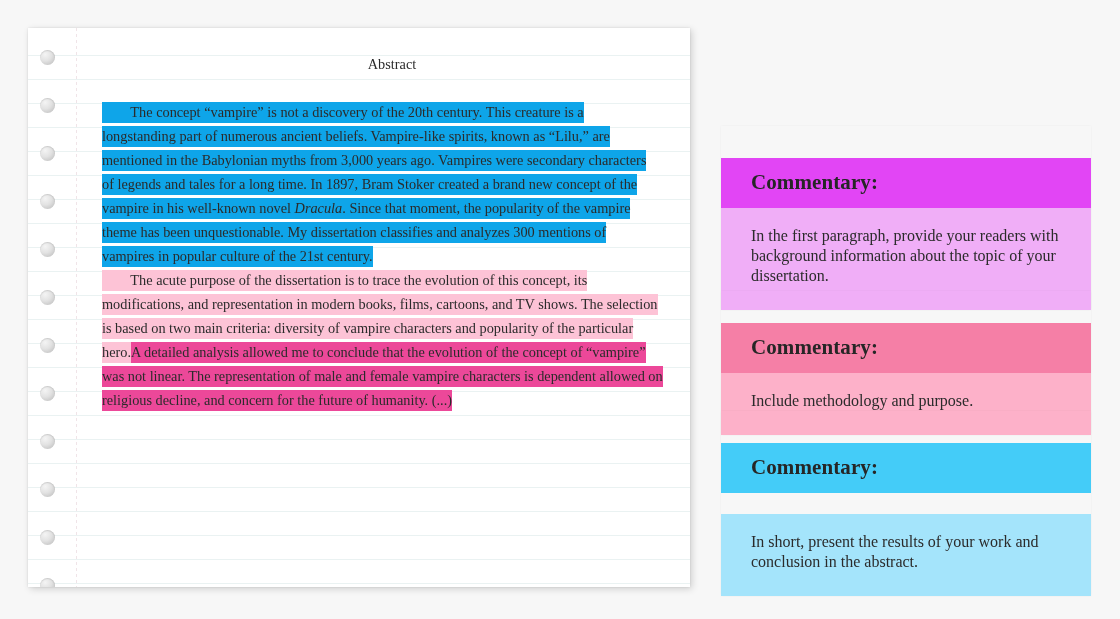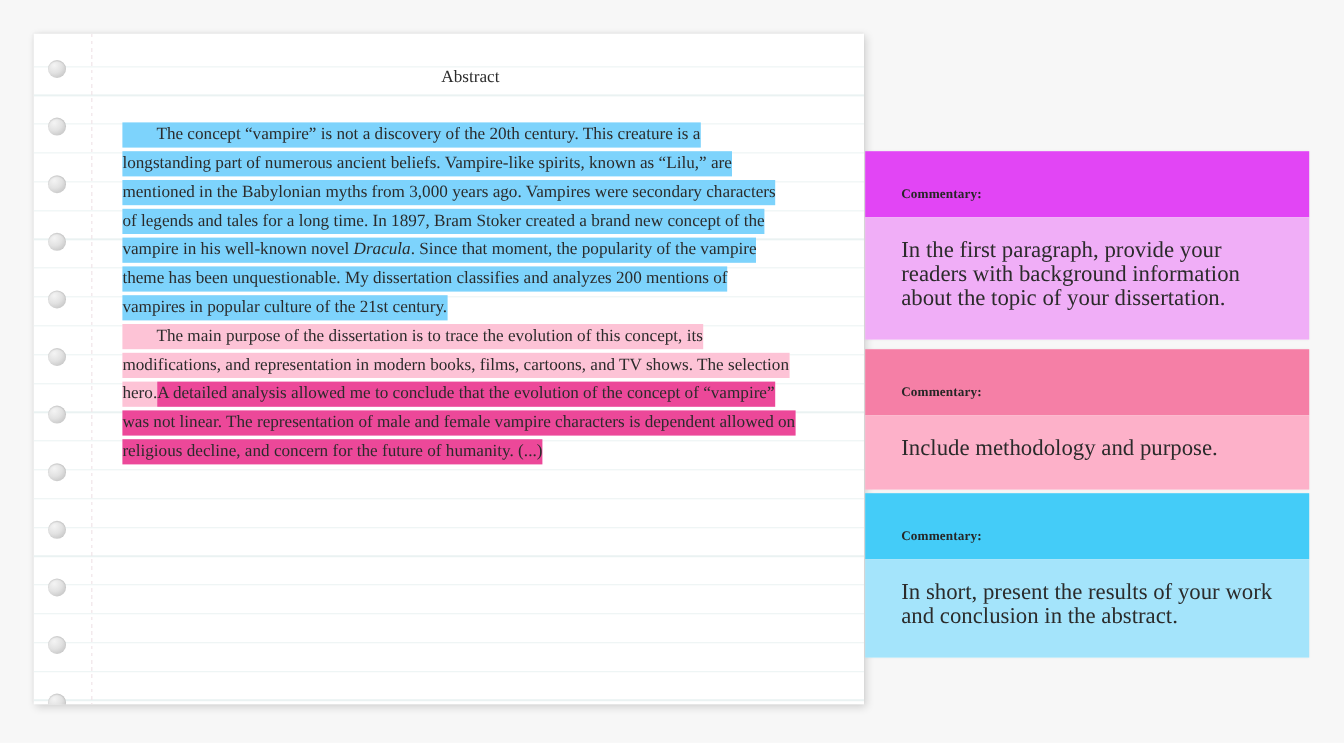--- a/index.html
+++ b/index.html
@@ -19,21 +19,20 @@
   
   #paper {
     position: absolute;
     left: 28px;
     top: 28px;
     width: 662px;
     height: 559px;
     background: #ffffff;
     box-shadow: 2px 2px 7px rgba(0,0,0,0.16), 0 0 2px rgba(0,0,0,0.10);
     overflow: hidden;
-    padding-left: 30px;
   }
 
   
   #rules {
     position: absolute;
     inset: 0;
     background-image: repeating-linear-gradient(
         to bottom,
         transparent 0px,
         transparent 23px,
@@ -90,59 +89,60 @@
   .heading {
     text-align: center;
     width: 580px;
     font-size: 14.3px;
   }
   .mark {
     padding: 2px 0 3px 0;
     box-decoration-break: clone;
     -webkit-box-decoration-break: clone;
   }
-  .hl-violet { background: #7dd3fc; margin-top: 40px; }
+  .hl-violet { background: #0ea5e9; margin-top: 40px; }
   .hl-pink   { background: #fdc3d6; }
   .hl-cyan   { background: #ec4899; }
   .ital { font-style: italic; text-align: right; }
 
   
   #commentaries {
     position: absolute;
     left: 721px;
     top: 0;
     width: 370px;
   }
   .card {
     position: absolute;
     width: 370px;
     box-shadow: 0 0 2px rgba(0,0,0,0.05);
   }
   .card-head {
-    padding: 30px 30px 13px 30px;
-    font-size: 11px;
+    padding: 12px 30px 13px 30px;
+    font-size: 21px;
     font-weight: bold;
     color: #262626;
     letter-spacing: 0.1px;
+    margin-top: 32px;
   }
   .card-body {
     padding: 18px 30px 24px 30px;
-    font-size: 19px;
+    font-size: 16px;
     line-height: 20px;
     color: #2b2b2b;
   }
 
   .card-violet .card-head { background: #e245f5; }
   .card-violet .card-body { background: #f0aef7; }
 
   .card-pink   .card-head { background: #f57fa6; }
   .card-pink   .card-body { background: #fdb1c9; }
 
   .card-cyan   .card-head { background: #44ccf8; }
-  .card-cyan   .card-body { background: #a4e4fb; }
+  .card-cyan   .card-body { background: #a4e4fb; margin-top: 21px; }
 
   #card-1 { top: 126px; }
   #card-2 { top: 291px; }
   #card-3 { top: 411px; }
 </style>
 </head>
 <body>
 
 <div id="paper">
 
@@ -166,24 +166,25 @@
 
   <div id="sheet-text">
       <div class="line blank">&nbsp;</div>
       <div class="line"><span class="heading" style="display: inline-block;">Abstract</span></div>
       <div class="line blank">&nbsp;</div>
       <div class="line"><span class="mark hl-violet">        The concept “vampire” is not a discovery of the 20th century. This creature is a</span></div>
       <div class="line"><span class="mark hl-violet">longstanding part of numerous ancient beliefs. Vampire-like spirits, known as “Lilu,” are</span></div>
       <div class="line"><span class="mark hl-violet">mentioned in the Babylonian myths from 3,000 years ago. Vampires were secondary characters</span></div>
       <div class="line"><span class="mark hl-violet">of legends and tales for a long time. In 1897, Bram Stoker created a brand new concept of the</span></div>
       <div class="line"><span class="mark hl-violet">vampire in his well-known novel <span class="ital">Dracula</span>. Since that moment, the popularity of the vampire</span></div>
-      <div class="line"><span class="mark hl-violet">theme has been unquestionable. My dissertation classifies and analyzes 200 mentions of</span></div>
+      <div class="line"><span class="mark hl-violet">theme has been unquestionable. My dissertation classifies and analyzes 300 mentions of</span></div>
       <div class="line"><span class="mark hl-violet">vampires in popular culture of the 21st century.</span></div>
-      <div class="line"><span class="mark hl-pink">        The main purpose of the dissertation is to trace the evolution of this concept, its</span></div>
+      <div class="line"><span class="mark hl-pink">        The acute purpose of the dissertation is to trace the evolution of this concept, its</span></div>
       <div class="line"><span class="mark hl-pink">modifications, and representation in modern books, films, cartoons, and TV shows. The selection</span></div>
+      <div class="line"><span class="mark hl-pink">is based on two main criteria: diversity of vampire characters and popularity of the particular</span></div>
       <div class="line"><span class="mark hl-pink">hero.</span><span class="mark hl-cyan">A detailed analysis allowed me to conclude that the evolution of the concept of “vampire”</span></div>
       <div class="line"><span class="mark hl-cyan">was not linear. The representation of male and female vampire characters is dependent allowed on</span></div>
       <div class="line"><span class="mark hl-cyan">religious decline, and concern for the future of humanity. (...)</span></div>
       <div class="line blank">&nbsp;</div>
       <div class="line blank">&nbsp;</div>
       <div class="line blank">&nbsp;</div>
       <div class="line blank">&nbsp;</div>
       <div class="line blank">&nbsp;</div>
     </div>
 </div>

